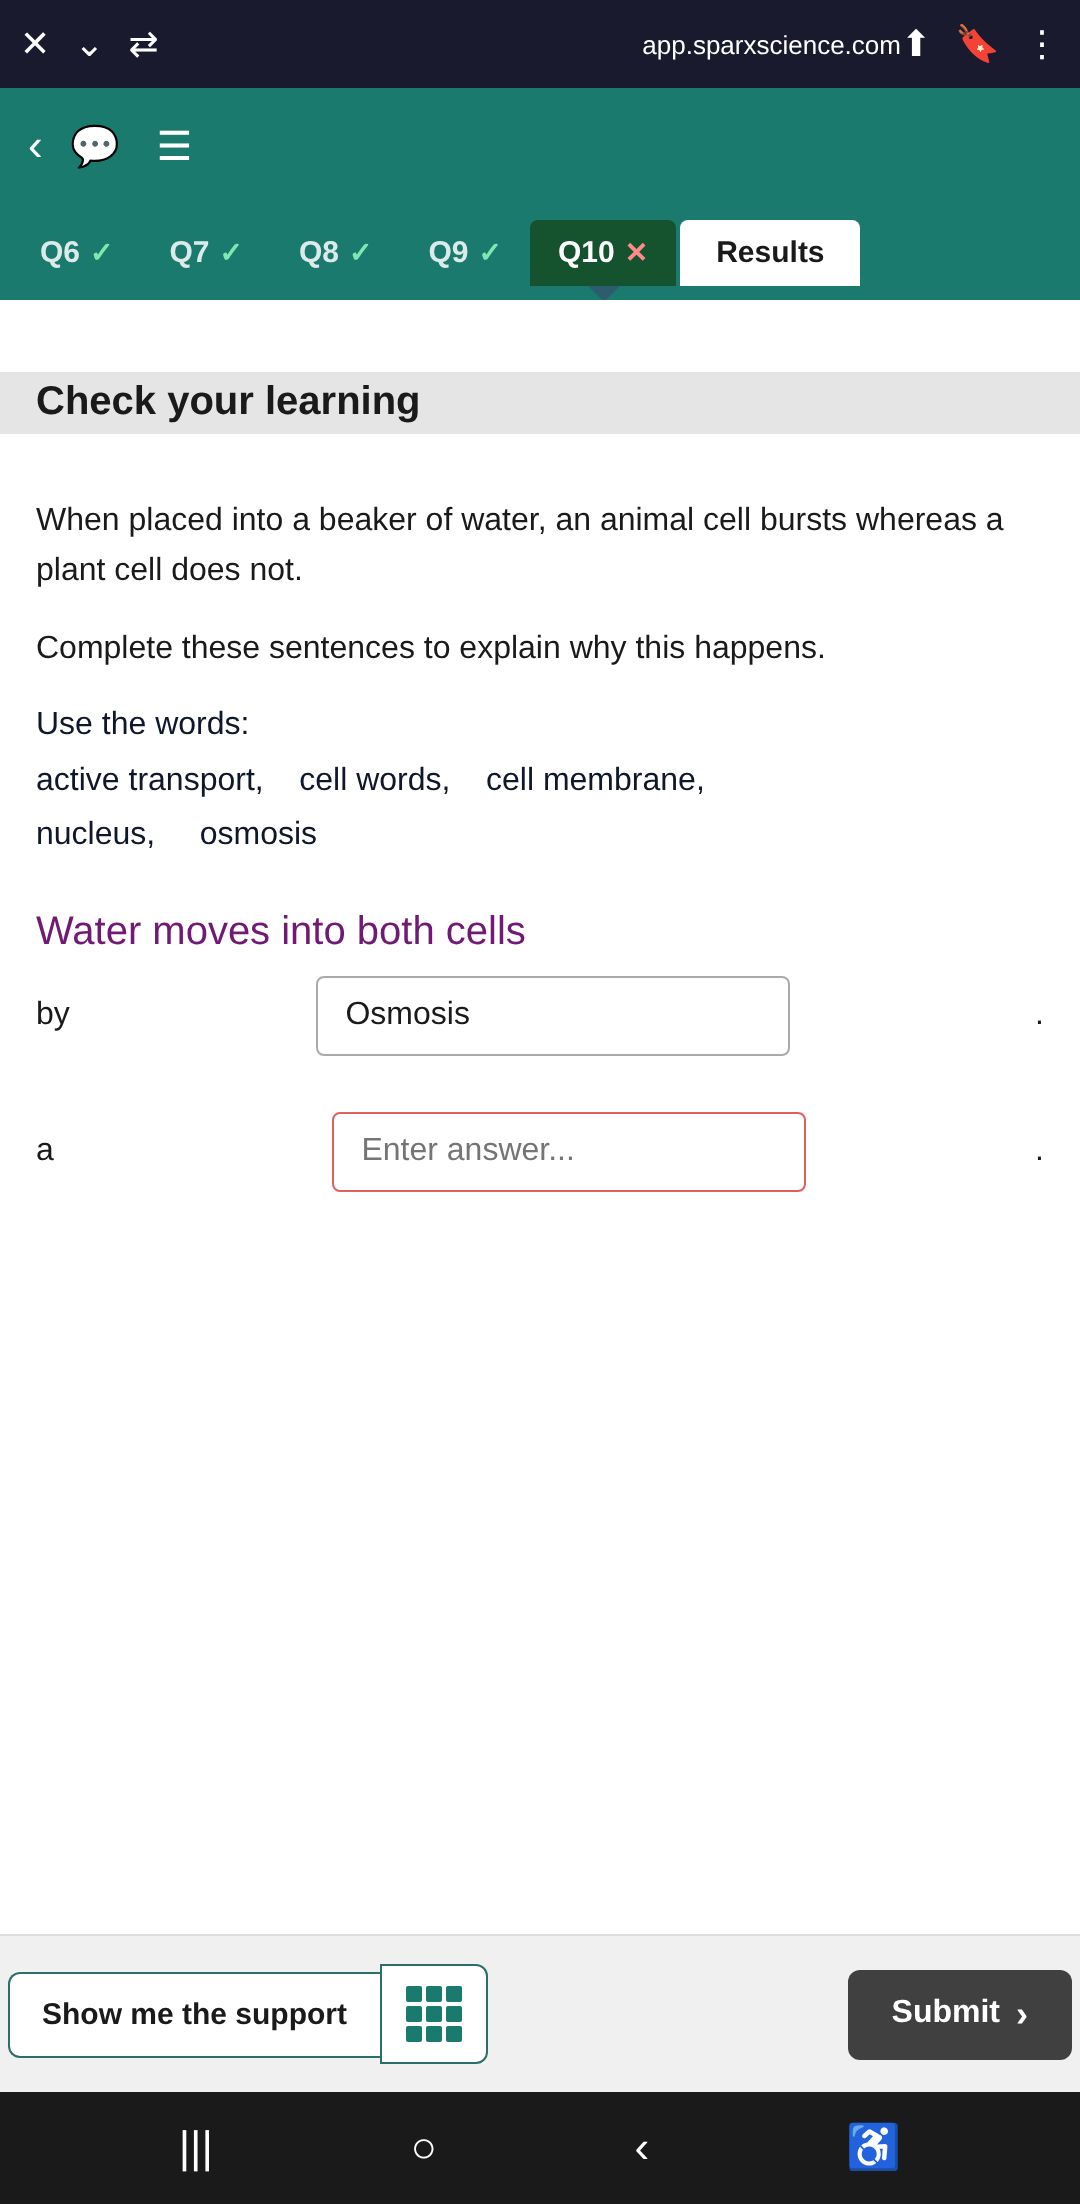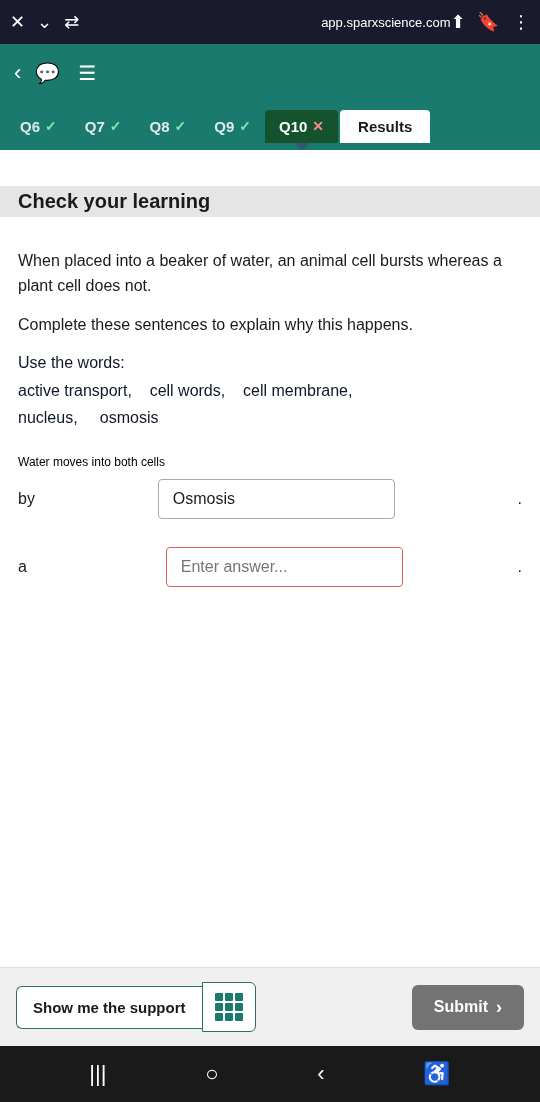--- a/index.html
+++ b/index.html
@@ -204,30 +204,30 @@
     }
     .period {
       font-size: 16px;
       color: #1a1a1a;
     }
 
     .sentence-block {
       margin-bottom: 28px;
     }
     .sentence-intro {
-      font-size: 12px;
-      color: #000000;
+      font-size: 20px;
+      color: #701a75;
       margin-bottom: 10px;
     }
 
     
     .bottom-toolbar {
       background: #f0f0f0;
       border-top: 1px solid #ddd;
-      padding: 14px 16px;
+      padding: 14px 4px;
       display: flex;
       align-items: center;
       justify-content: space-between;
     }
     .support-group {
       display: flex;
       align-items: center;
       gap: 0;
     }
     .support-btn {
@@ -255,21 +255,21 @@
       display: grid;
       grid-template-columns: repeat(3, 8px);
       grid-template-rows: repeat(3, 8px);
       gap: 2px;
     }
     .grid-dot {
       background: #1a7a6e;
       border-radius: 1px;
     }
     .submit-btn {
-      background: #737373;
+      background: #404040;
       border: none;
       border-radius: 6px;
       padding: 12px 22px;
       font-size: 16px;
       font-weight: 700;
       color: white;
       cursor: pointer;
       display: flex;
       align-items: center;
       gap: 8px;

